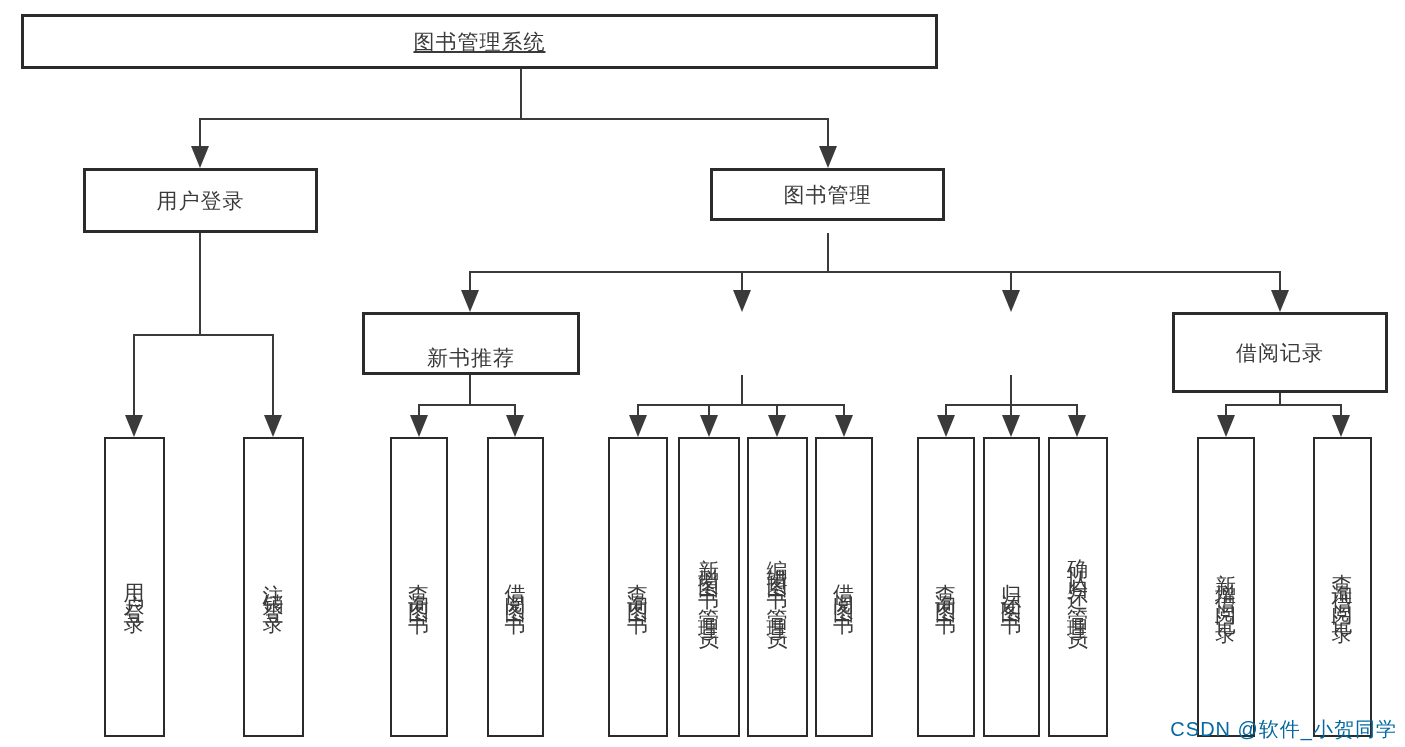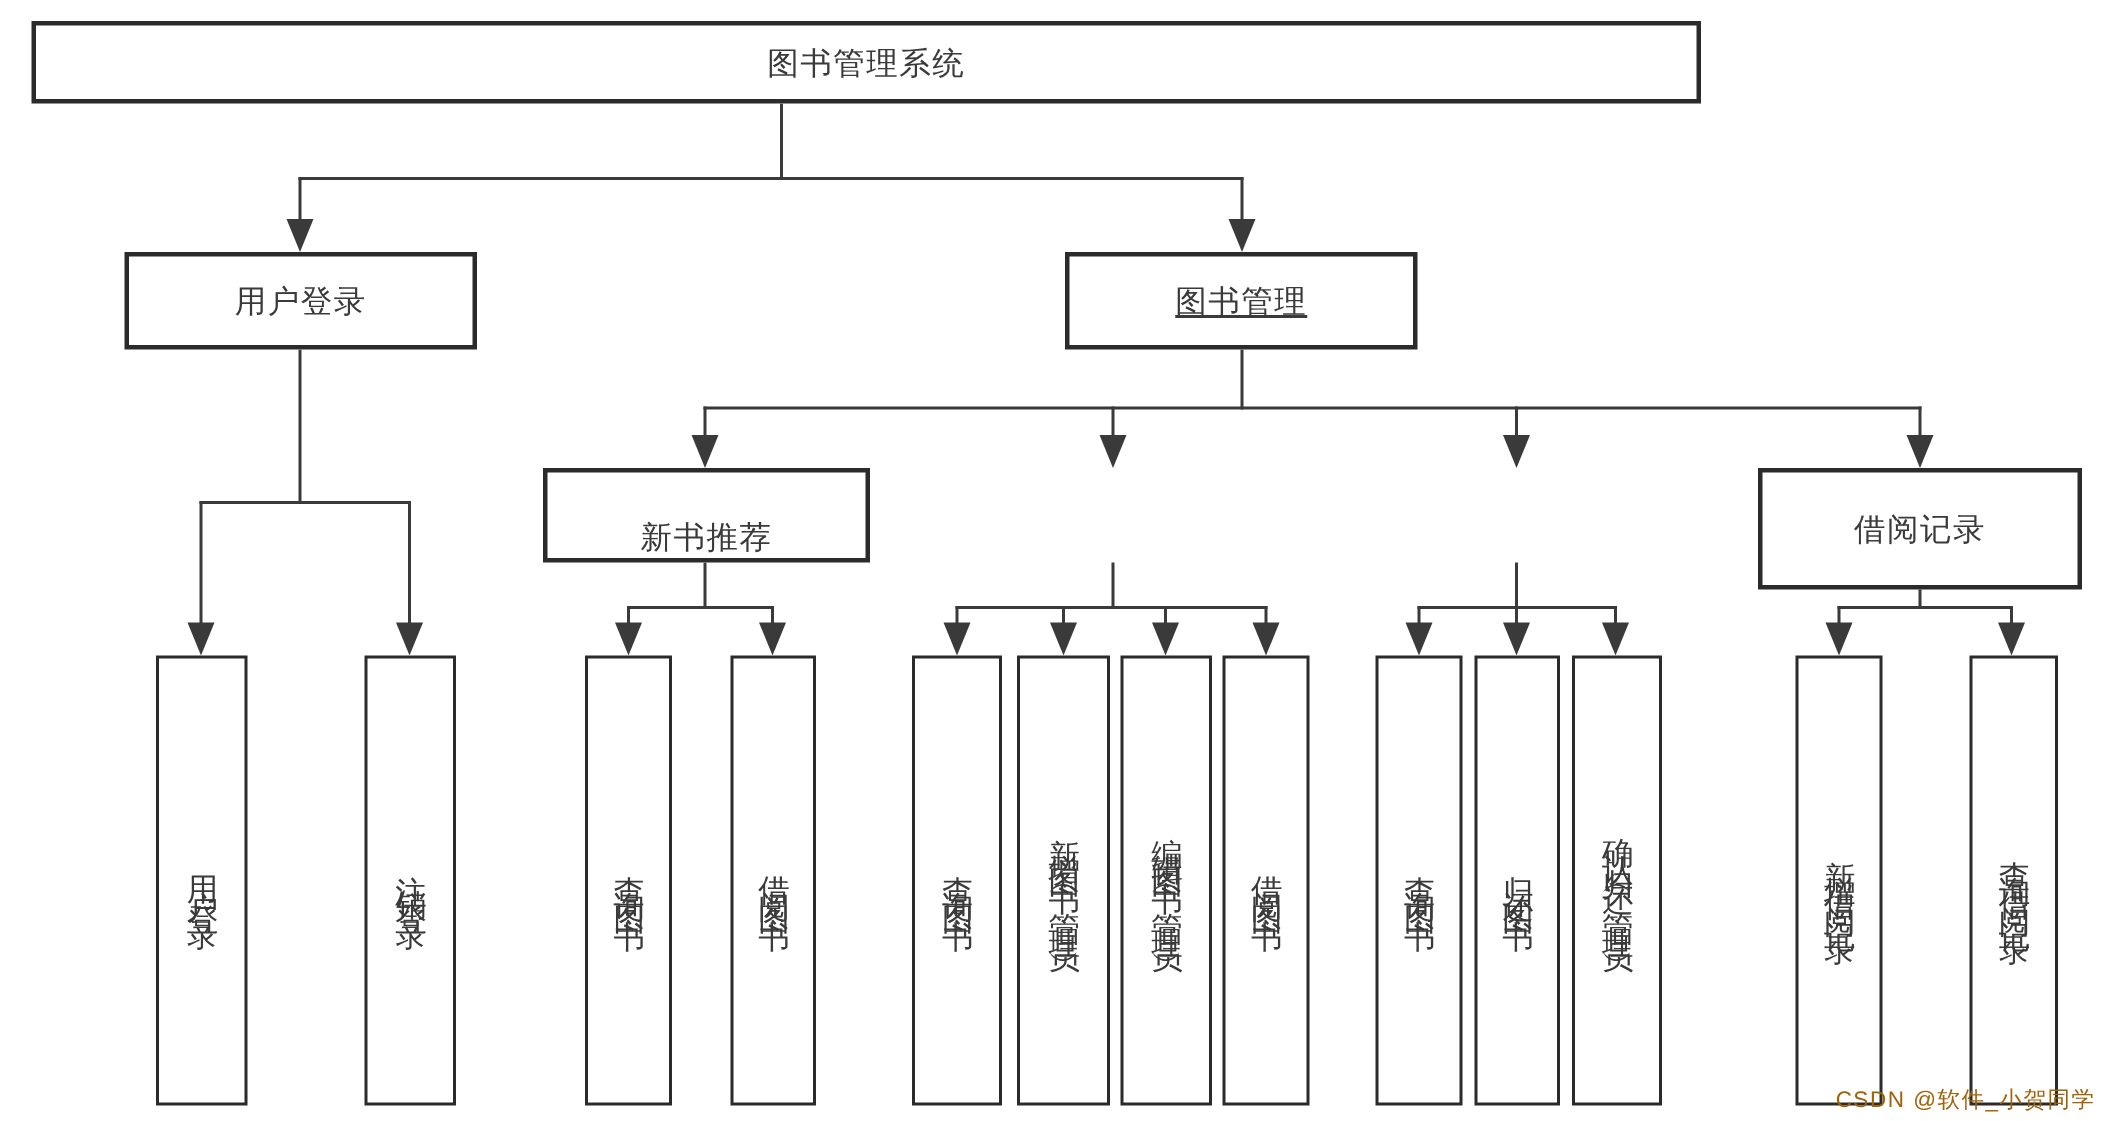--- a/index.html
+++ b/index.html
@@ -18,38 +18,38 @@
     letter-spacing:10px; line-height:1; font-size:21px; color:#3a3a3a;
   }
   .hline { position:absolute; height:2px; background:#3a3a3a; z-index:1; }
   .vline { position:absolute; width:2px;  background:#3a3a3a; z-index:1; }
   .arrow {
     position:absolute; width:0; height:0; z-index:1;
     border-left:9px solid transparent; border-right:9px solid transparent;
     border-top:22px solid #3a3a3a;
   }
   .watermark {
-    position:absolute; right:8px; bottom:4px; font-size:15px;
-    color:#a16207; letter-spacing:1px; z-index:5; white-space:nowrap;
+    position:absolute; right:8px; bottom:4px; font-size:20px;
+    color:#0369a1; letter-spacing:1px; z-index:5; white-space:nowrap;
   }
 </style>
 </head>
 <body>
 
 <div class="canvas">
 
-  <div class="box" style="left:21px; top:14px; width:1113px; height:55px;">
+  <div class="box" style="left:21px; top:14px; width:917px; height:55px;text-decoration:underline;">
     <span>图书管理系统</span>
   </div>
 
   <div class="box" style="left:83px; top:168px; width:235px; height:65px;">
     <span>用户登录</span>
   </div>
 
-  <div class="box" style="left:710px; top:168px; width:235px; height:65px;text-decoration:underline;">
+  <div class="box" style="left:710px; top:168px; width:235px; height:53px;">
     <span>图书管理</span>
   </div>
 
   <div class="box" style="left:362px; top:312px; width:218px; height:63px;align-items:flex-end;">
     <span>新书推荐</span>
   </div>
 
 
 
   <div class="box" style="left:1172px; top:312px; width:216px; height:81px;">

